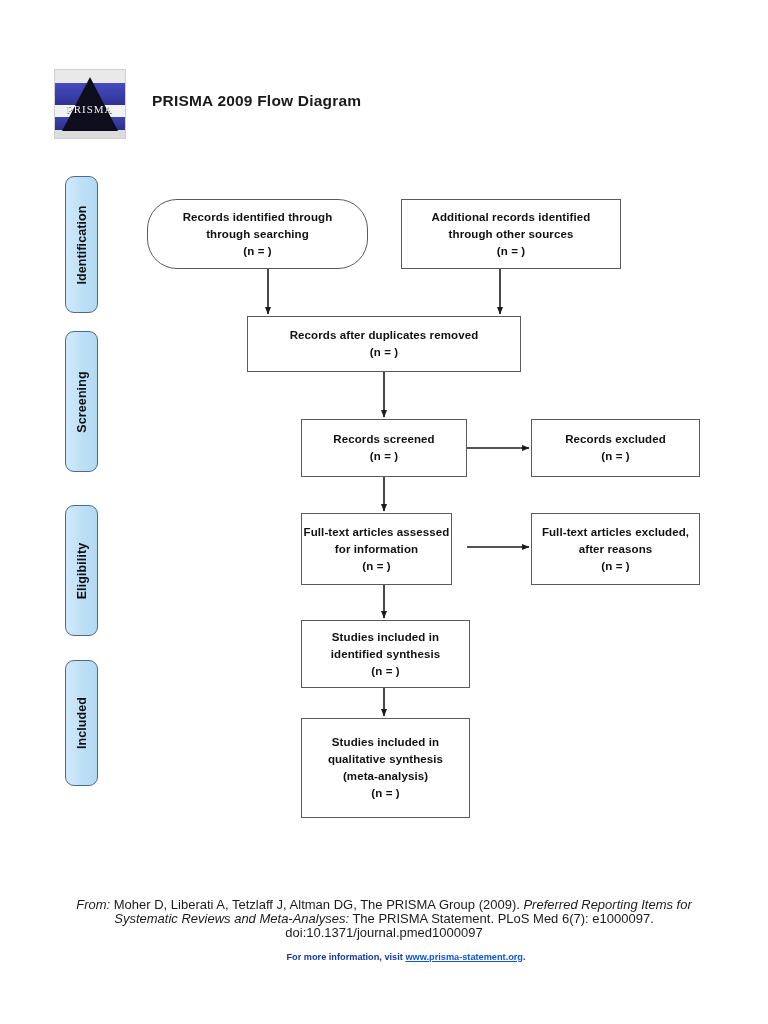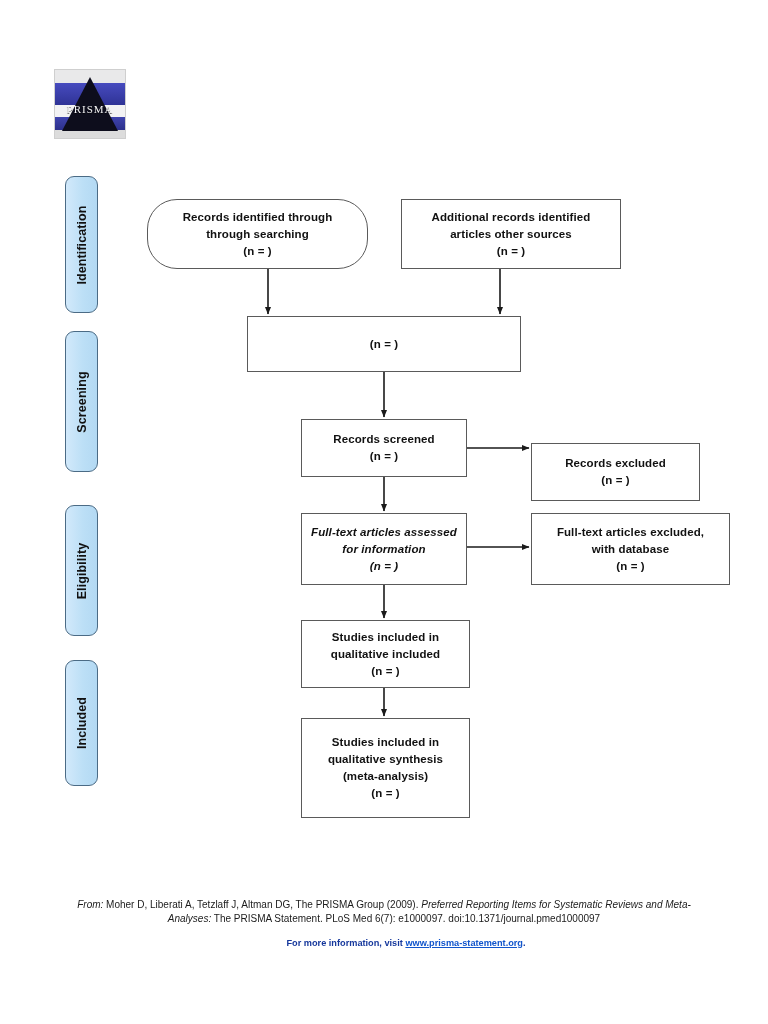--- a/index.html
+++ b/index.html
@@ -139,44 +139,44 @@
     line-height: 17px;
     letter-spacing: .1px;
     padding: 2px 6px;
   }
   .flow-box .ln { display: block; white-space: nowrap; }
 
   #box-db-search      { left: 147px; top: 199px; width: 221px; height: 70px; border-radius: 30px; }
   #box-other-sources  { left: 401px; top: 199px; width: 220px; height: 70px; }
   #box-duplicates     { left: 247px; top: 316px; width: 274px; height: 56px; }
   #box-screened       { left: 301px; top: 419px; width: 166px; height: 58px; justify-content: center; }
-  #box-rec-excluded   { left: 531px; top: 419px; width: 169px; height: 58px; margin-top: 24px; }
-  #box-fulltext       { left: 301px; top: 513px; width: 166px; height: 72px; font-style: italic; }
-  #box-ft-excluded    { left: 531px; top: 513px; width: 199px; height: 72px; }
+  #box-rec-excluded   { left: 531px; top: 419px; width: 169px; height: 58px; }
+  #box-fulltext       { left: 301px; top: 513px; width: 151px; height: 72px; }
+  #box-ft-excluded    { left: 531px; top: 513px; width: 169px; height: 72px; }
   #box-qualitative    { left: 301px; top: 620px; width: 169px; height: 68px; }
   #box-quantitative   { left: 301px; top: 718px; width: 169px; height: 100px; }
 
   
   #connectors {
     position: absolute;
     left: 0; top: 0;
     width: 768px; height: 1024px;
     pointer-events: none;
   }
 
   
   #footer {
     position: absolute;
     left: 0;
     top: 898px;
     width: 768px;
     text-align: center;
   }
   #citation {
-    font-size: 10px;
+    font-size: 13px;
     line-height: 14px;
     color: #1b1b1b;
     padding: 0 62px;
   }
   #citation .it { font-style: italic; }
   #more-info {
     margin-top: 12px;
     font-size: 9.2px;
     font-weight: bold;
     color: #16389c;
@@ -196,20 +196,21 @@
   <div id="header">
     <div id="logo">
       <div class="band-top"></div>
       <div class="band-blue1"></div>
       <div class="band-white"></div>
       <div class="band-blue2"></div>
       <div class="band-bot"></div>
       <div class="pyramid"></div>
       <div class="logo-word">PRISMA</div>
     </div>
+    <div id="diagram-title">PRISMA 2009 Flow Diagram</div>
   </div>
 
   <div id="stage-identification" class="stage-label">
     <span>Identification</span>
   </div>
   <div id="stage-screening" class="stage-label">
     <span>Screening</span>
   </div>
   <div id="stage-eligibility" class="stage-label">
     <span>Eligibility</span>
@@ -237,25 +238,26 @@
   </svg>
 
   <div id="box-db-search" class="flow-box">
     <span class="ln">Records identified through</span>
     <span class="ln">through searching</span>
     <span class="ln">(n =  )</span>
   </div>
 
   <div id="box-other-sources" class="flow-box">
     <span class="ln">Additional records identified</span>
-    <span class="ln">articles other sources</span>
+    <span class="ln">through other sources</span>
     <span class="ln">(n =  )</span>
   </div>
 
   <div id="box-duplicates" class="flow-box">
+    <span class="ln">Records after duplicates removed</span>
     <span class="ln">(n =  )</span>
   </div>
 
   <div id="box-screened" class="flow-box">
     <span class="ln">Records screened</span>
     <span class="ln">(n =  )</span>
   </div>
 
   <div id="box-rec-excluded" class="flow-box">
     <span class="ln">Records excluded</span>
@@ -263,27 +265,27 @@
   </div>
 
   <div id="box-fulltext" class="flow-box">
     <span class="ln">Full-text articles assessed</span>
     <span class="ln">for information</span>
     <span class="ln">(n =  )</span>
   </div>
 
   <div id="box-ft-excluded" class="flow-box">
     <span class="ln">Full-text articles excluded,</span>
-    <span class="ln">with database</span>
+    <span class="ln">after reasons</span>
     <span class="ln">(n =  )</span>
   </div>
 
   <div id="box-qualitative" class="flow-box">
     <span class="ln">Studies included in</span>
-    <span class="ln">qualitative included</span>
+    <span class="ln">identified synthesis</span>
     <span class="ln">(n =  )</span>
   </div>
 
   <div id="box-quantitative" class="flow-box">
     <span class="ln">Studies included in</span>
     <span class="ln">qualitative synthesis</span>
     <span class="ln">(meta-analysis)</span>
     <span class="ln">(n =  )</span>
   </div>
 

